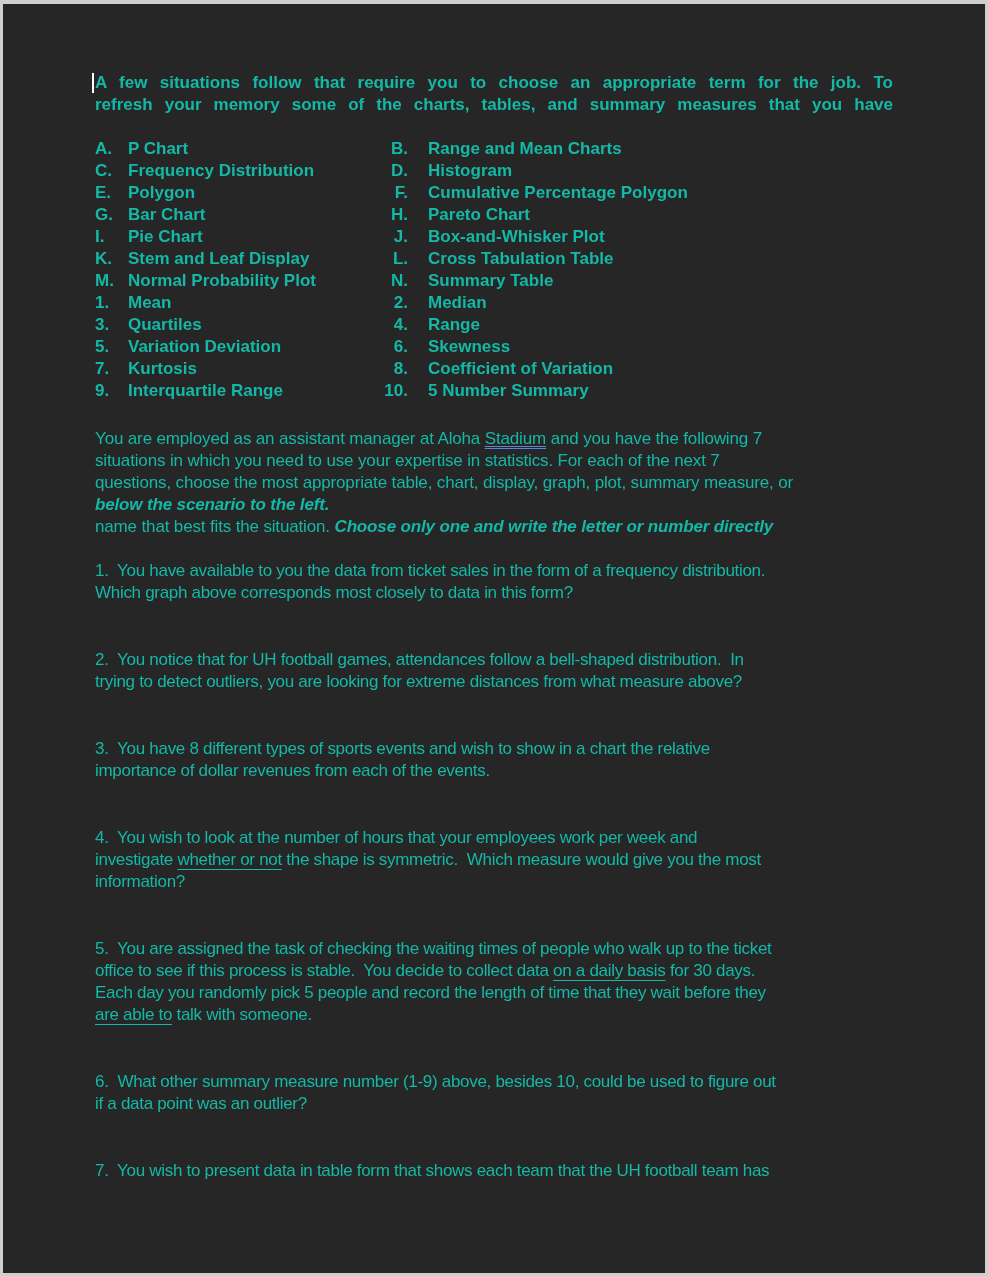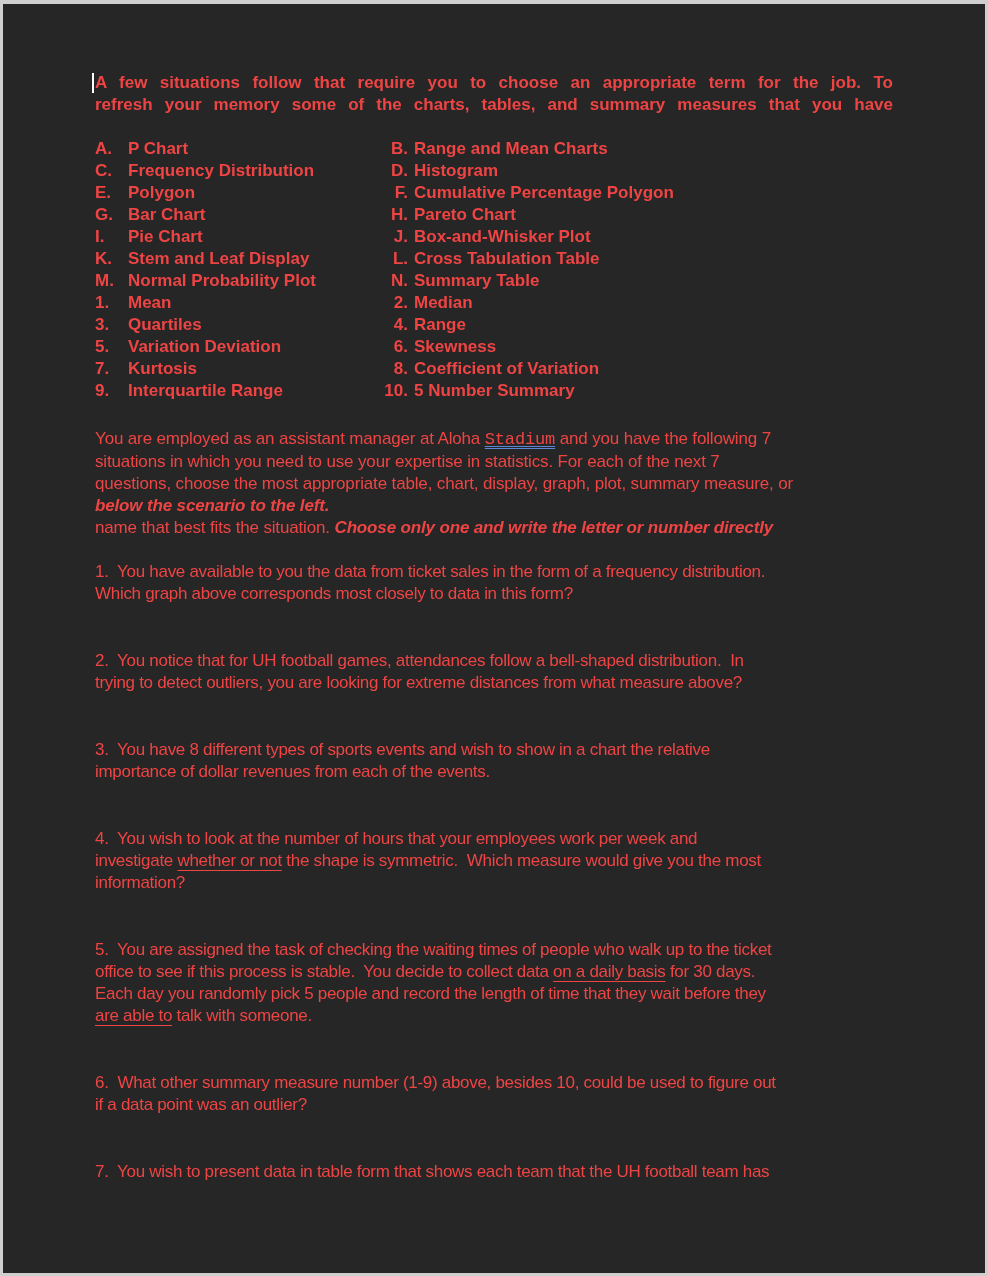--- a/index.html
+++ b/index.html
@@ -1,37 +1,37 @@
 <!DOCTYPE html>
 <html><head>
 <meta charset="utf-8">
 <style>
   html,body{margin:0;padding:0;}
   body{font-family:"Liberation Sans","DejaVu Sans",sans-serif;}
   .viewport{position:relative;width:988px;height:1276px;background:#cfcfcf;overflow:hidden;}
-  .page{position:absolute;top:4px;left:3px;right:3px;bottom:3px;background:#262626;color:#ef4444;overflow:hidden;}
+  .page{position:absolute;top:4px;left:3px;right:3px;bottom:3px;background:#262626;color:#14b8a6;overflow:hidden;}
   .content{padding:68px 92px 0 92px;font-size:17px;line-height:22px;}
   .bold{font-weight:700;}
   .line{white-space:pre-wrap;min-height:22px;}
   .jline{white-space:normal;text-align:justify;text-align-last:justify;}
   .questions .line{letter-spacing:-0.3px;}
   .assign .line{letter-spacing:-0.15px;}
   .gap-s{margin-bottom:22px;}
   .gap-m{margin-bottom:26px;}
   .gap-q{margin-bottom:45px;}
   .trow{display:flex;height:22px;font-weight:700;}
   .lcell{width:283px;display:flex;flex:none;}
   .rcell{display:flex;flex:none;}
   .m1{display:inline-block;width:33px;flex:none;}
   .m2{display:inline-block;width:30px;flex:none;text-align:right;}
-  .rlabel{margin-left:6px;}
+  .rlabel{margin-left:20px;}
   .bi{font-weight:700;font-style:italic;}
   .rel{position:relative;}
   .caret{position:absolute;left:-3px;top:1px;width:2px;height:20px;background:#ffffff;}
-  .gram-underline{text-decoration-line:underline;text-decoration-style:double;text-decoration-color:#5b86d7;text-decoration-thickness:1px;text-underline-offset:2px;font-family:Liberation Mono, monospace;}
+  .gram-underline{text-decoration-line:underline;text-decoration-style:double;text-decoration-color:#5b86d7;text-decoration-thickness:1px;text-underline-offset:2px;}
   .sugg-underline{text-decoration-line:underline;text-decoration-style:dashed;text-decoration-color:#8781e3;text-decoration-thickness:3px;text-underline-offset:4px;text-decoration:underline;}
 </style>
 </head>
 <body>
 
 <div class="viewport">
   <div class="page">
     <div class="content">
 
       <div class="bold gap-s">

